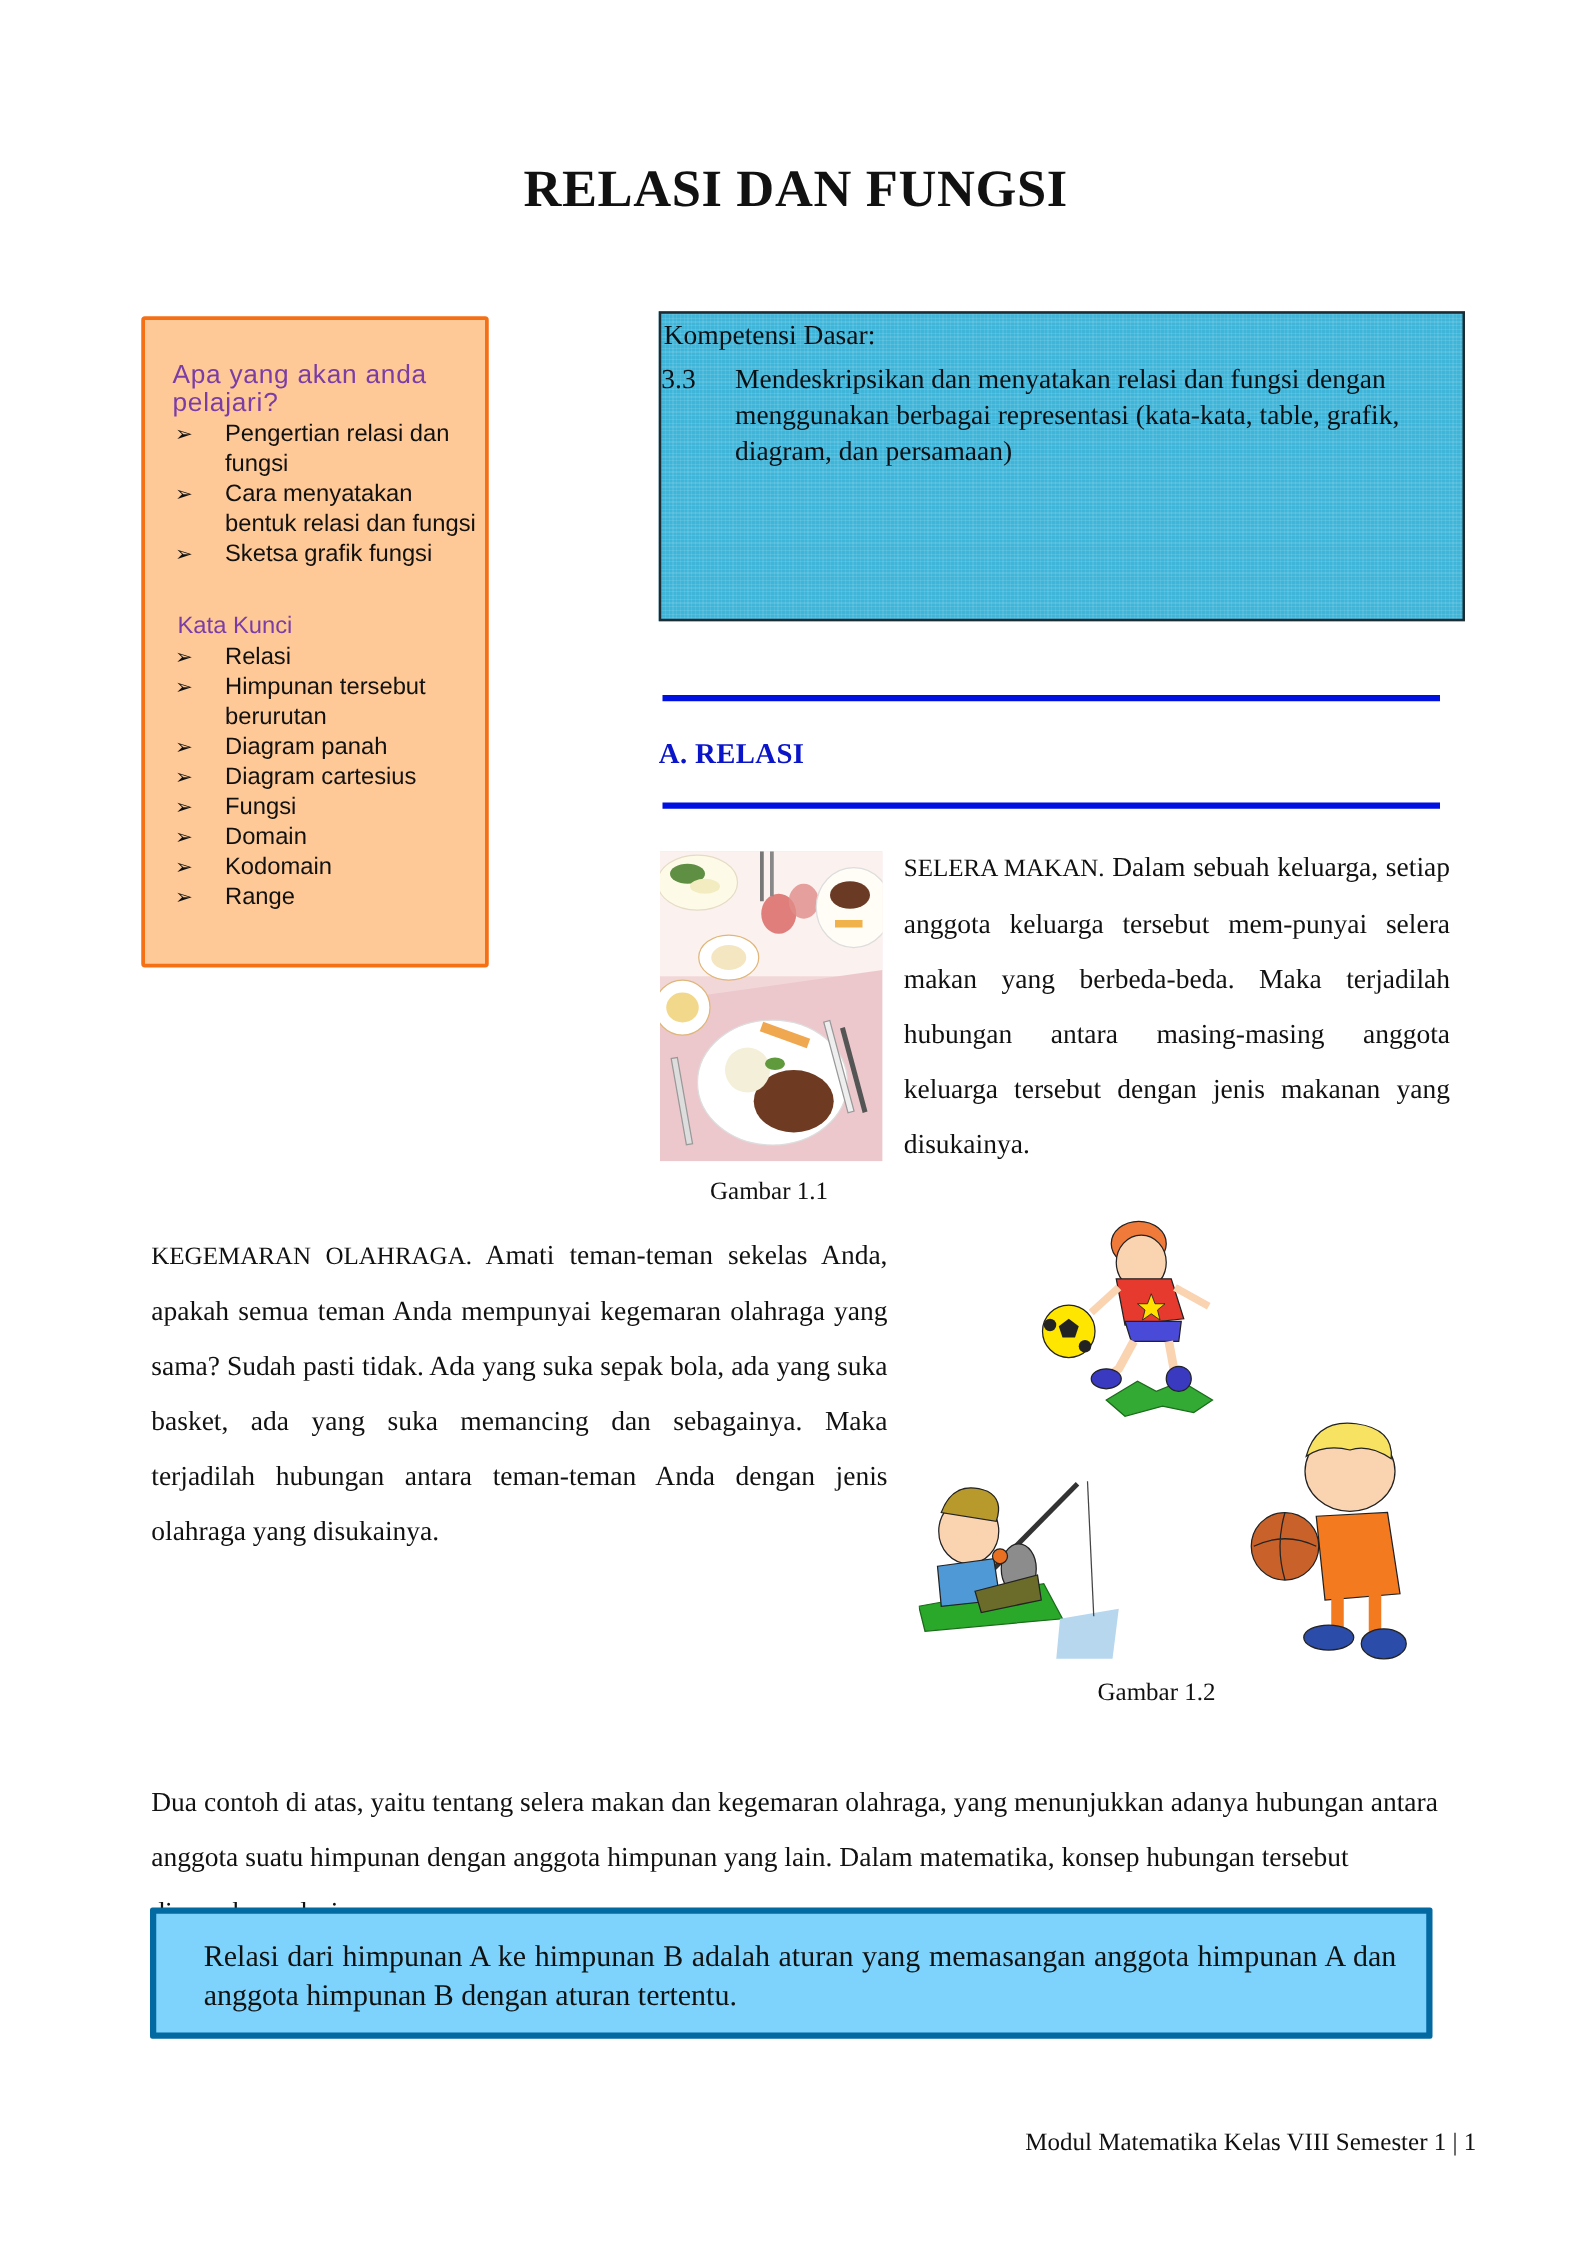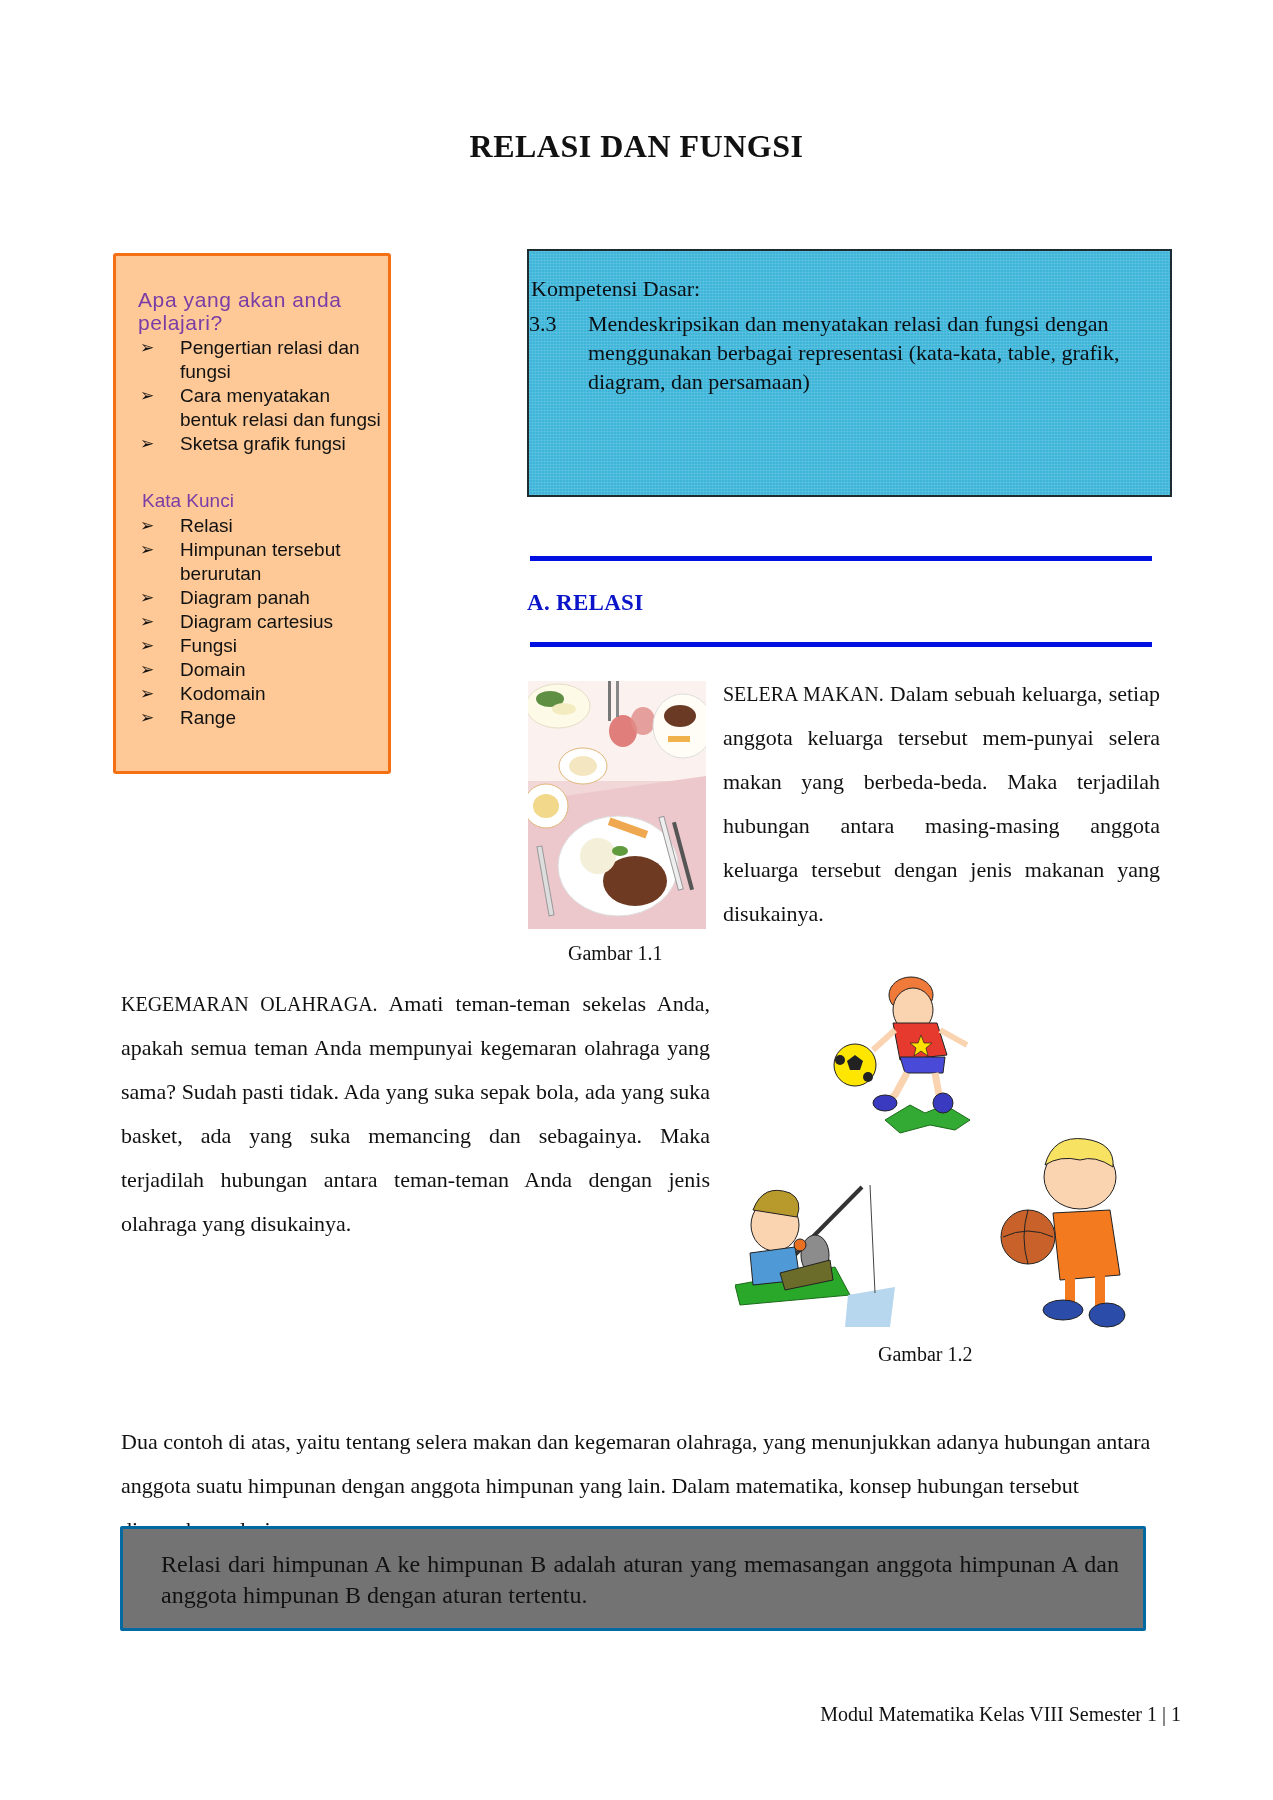--- a/index.html
+++ b/index.html
@@ -2,21 +2,21 @@
 <html><head>
   <meta charset="utf-8">
   <style>
     * { margin: 0; padding: 0; box-sizing: border-box; }
     html, body { width: 1273px; height: 1800px; background: #ffffff; overflow: hidden; }
     body { position: relative; font-family: "Liberation Serif", serif; color: #111; }
 
     .page-title {
       position: absolute; left: 0; width: 1273px; top: 128px;
       text-align: center; font-family: "Liberation Serif", serif;
-      font-size: 32px; letter-spacing: 0.5px; color: #111;
+      font-size: 42px; letter-spacing: 0.5px; color: #111;
     }
 
     
     .learn-box {
       position: absolute; left: 113px; top: 253px; width: 278px; height: 521px;
       background: #fec996; border: 3px solid #f57014; border-radius: 3px;
       padding: 32px 0 0 22px;
       font-family: "Liberation Sans", sans-serif;
     }
     .learn-heading {
@@ -35,21 +35,21 @@
 
     
     .kd-box {
       position: absolute; left: 527px; top: 249px; width: 645px; height: 248px;
       background-color: #3fb6d9;
       background-image:
         repeating-linear-gradient(0deg, rgba(255,255,255,0.10) 0 1px, transparent 1px 3px),
         repeating-linear-gradient(90deg, rgba(255,255,255,0.08) 0 1px, transparent 1px 3px);
       border: 2px solid #1d2b33;
       font-size: 22px; line-height: 29px; color: #0a0f14;
-      padding-top: 23px;
+      padding-top: 2px;
     }
     .kd-heading { padding-left: 2px; margin-bottom: 6px; }
     .kd-item { display: flex; }
     .kd-num { flex: 0 0 59px; }
     .kd-text { flex: 1; padding-right: 4px; }
 
     
     .rule { position: absolute; left: 530px; width: 622px; height: 5px; background: #0010e0; }
     .rule-top { top: 556px; }
     .rule-bottom { top: 642px; }
@@ -76,21 +76,21 @@
       color: #111;
     }
     .para .smallcaps { font-variant: small-caps; font-size: 20px; }
     .para-selera { left: 723px; top: 672px; width: 437px; }
     .para-kegemaran { left: 121px; top: 982px; width: 589px; }
     .para-summary { left: 121px; top: 1420px; width: 1036px; text-align: left; }
 
     
     .def-box {
       position: absolute; left: 120px; top: 1526px; width: 1026px; height: 105px;
-      background: #737373; border: 3px solid #0369a1; border-radius: 2px;
+      background: #7dd3fc; border: 5px solid #0369a1; border-radius: 2px;
       padding: 20px 24px 0 38px;
       font-size: 24px; line-height: 31px; text-align: justify; color: #111;
     }
 
     .footer {
       position: absolute; right: 92px; top: 1703px;
       font-size: 20px; color: #111;
     }
   </style>
 </head>

